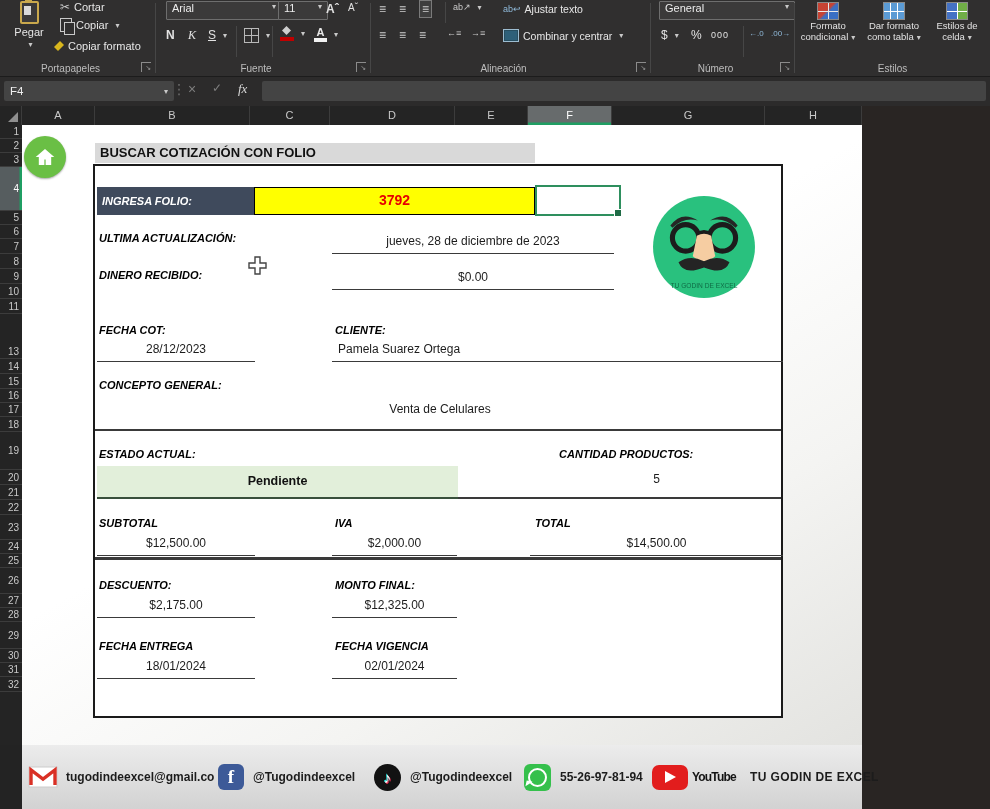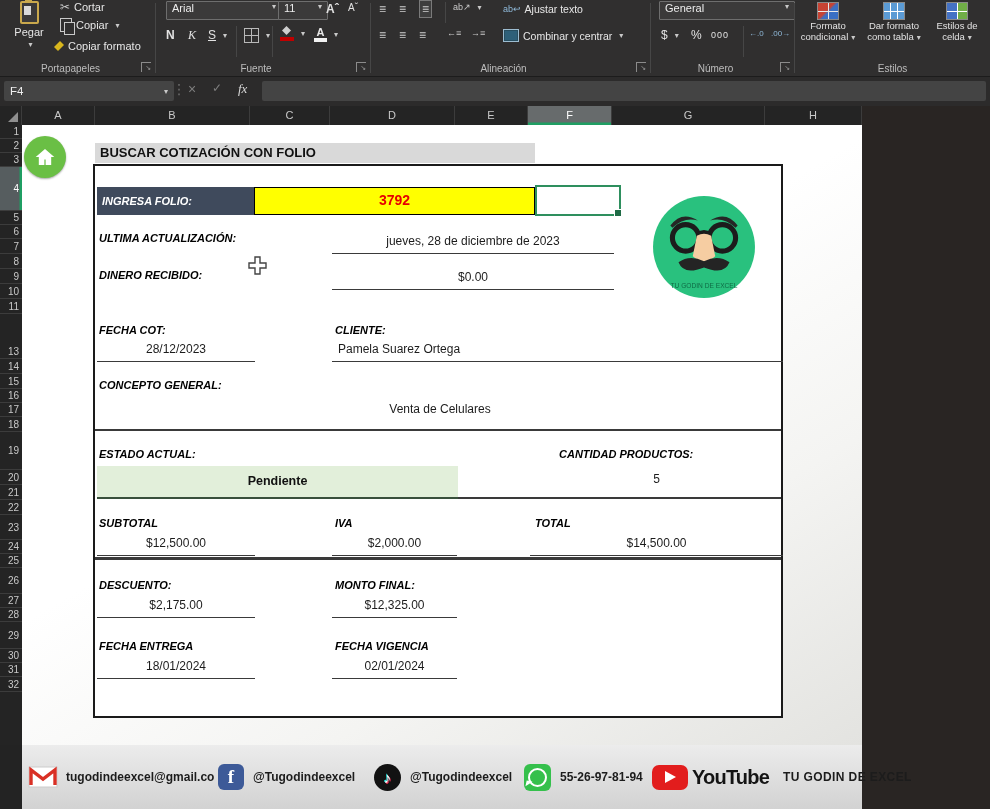--- a/index.html
+++ b/index.html
@@ -97,21 +97,21 @@
   .fbico{width:26px;height:26px;border-radius:6px;background:#3d5a98;color:#fff;font-family:"Liberation Serif",serif;
          font-weight:bold;font-size:19px;text-align:center;line-height:26px;}
   .ttico{width:27px;height:27px;border-radius:50%;background:#121212;color:#fff;font-size:15px;text-align:center;line-height:27px;
          }
   .ttico span{text-shadow:-1px -1px 0 #25f4ee,1px 1px 0 #fe2c55;}
   .waico{width:27px;height:27px;border-radius:6px;background:#35c04c;display:flex;align-items:center;justify-content:center;}
   .waico i{display:block;width:15px;height:15px;border:2px solid #fff;border-radius:50%;position:relative;}
   .waico i::after{content:"";position:absolute;left:-4px;bottom:-2px;border-style:solid;border-width:6px 6px 0 0;border-color:#fff transparent transparent transparent;transform:rotate(12deg);}
   .ytico{width:36px;height:25px;border-radius:7px;background:#e21d1d;display:flex;align-items:center;justify-content:center;}
   .ytico i{display:block;width:0;height:0;border-style:solid;border-width:6px 0 6px 11px;border-color:transparent transparent transparent #fff;}
-  .ytword{font-weight:bold;font-size:20px;color:#141414;letter-spacing:-0.8px;margin-left:4px;}
+  .ytword{font-weight:bold;font-size:12px;color:#141414;letter-spacing:-0.8px;margin-left:4px;}
 </style>
 </head>
 <body>
 
 <div id="stage">
 
   <div class="ribbon">
 
     <div class="grp" style="left:0;width:155px;">
       <div class="paste">

